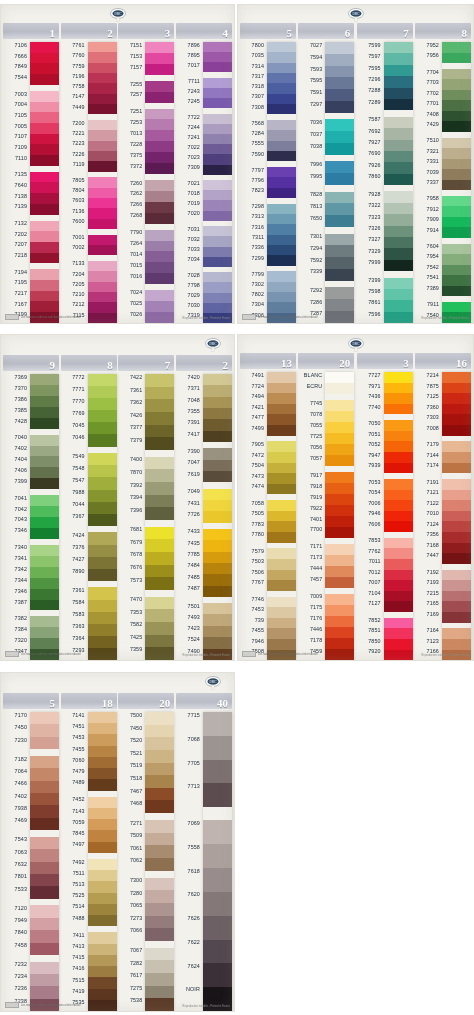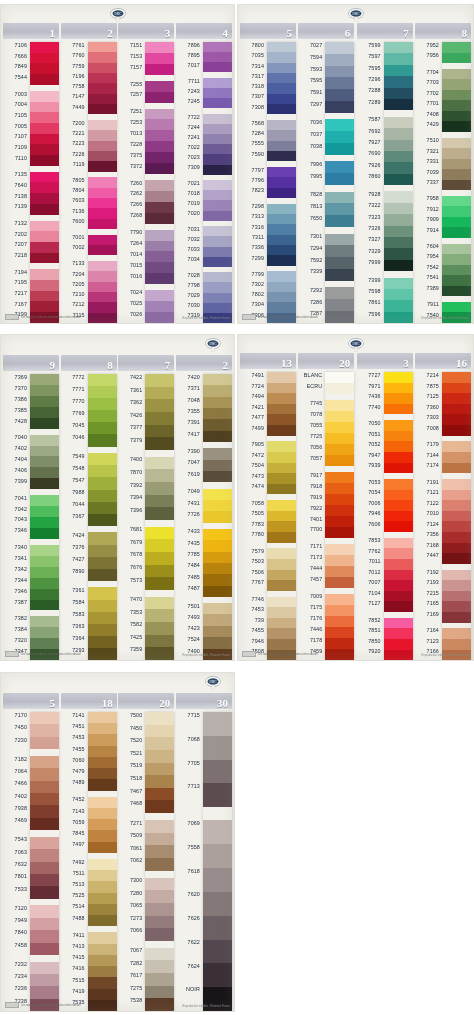--- a/index.html
+++ b/index.html
@@ -1445,21 +1445,21 @@
               <div class="sw" title="7067" style="flex: 1 1 0px; background: rgb(220, 216, 204);"></div>
               <div class="sw" title="7282" style="flex: 1 1 0px; background: rgb(200, 192, 176);"></div>
               <div class="sw" title="7617" style="flex: 1 1 0px; background: rgb(172, 164, 144);"></div>
               <div class="sw" title="7275" style="flex: 1 1 0px; background: rgb(140, 132, 112);"></div>
               <div class="sw" title="7538" style="flex: 1 1 0px; background: rgb(92, 60, 40);"></div>
             </div>
           </div>
         </div>
         <div class="col">
           <div class="col-head">
-            <span class="num">30</span>
+            <span class="num">40</span>
           </div>
           <div class="col-body">
             <div class="labels">
               <div class="lbl" style="flex: 1 1 0px;">7715</div>
               <div class="lbl" style="flex: 1 1 0px;">7068</div>
               <div class="lbl" style="flex: 1 1 0px;">7705</div>
               <div class="lbl" style="flex: 1 1 0px;">7713</div>
               <div class="lbl gap" style="flex: 0.55 1 0px;"></div>
               <div class="lbl" style="flex: 1 1 0px;">7069</div>
               <div class="lbl" style="flex: 1 1 0px;">7558</div>

